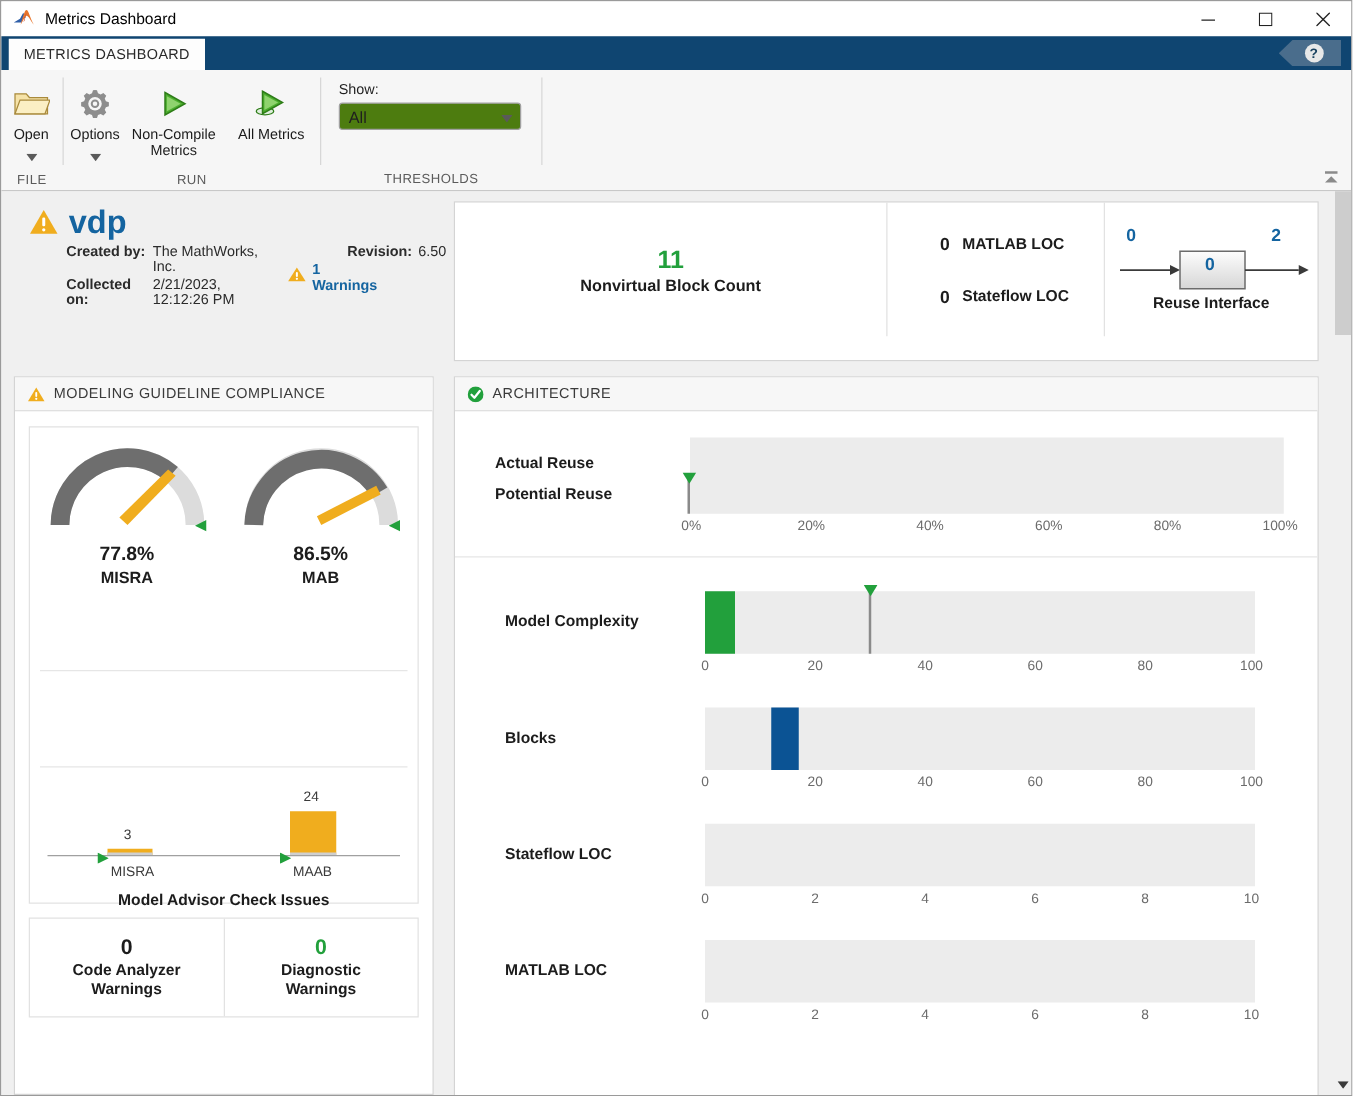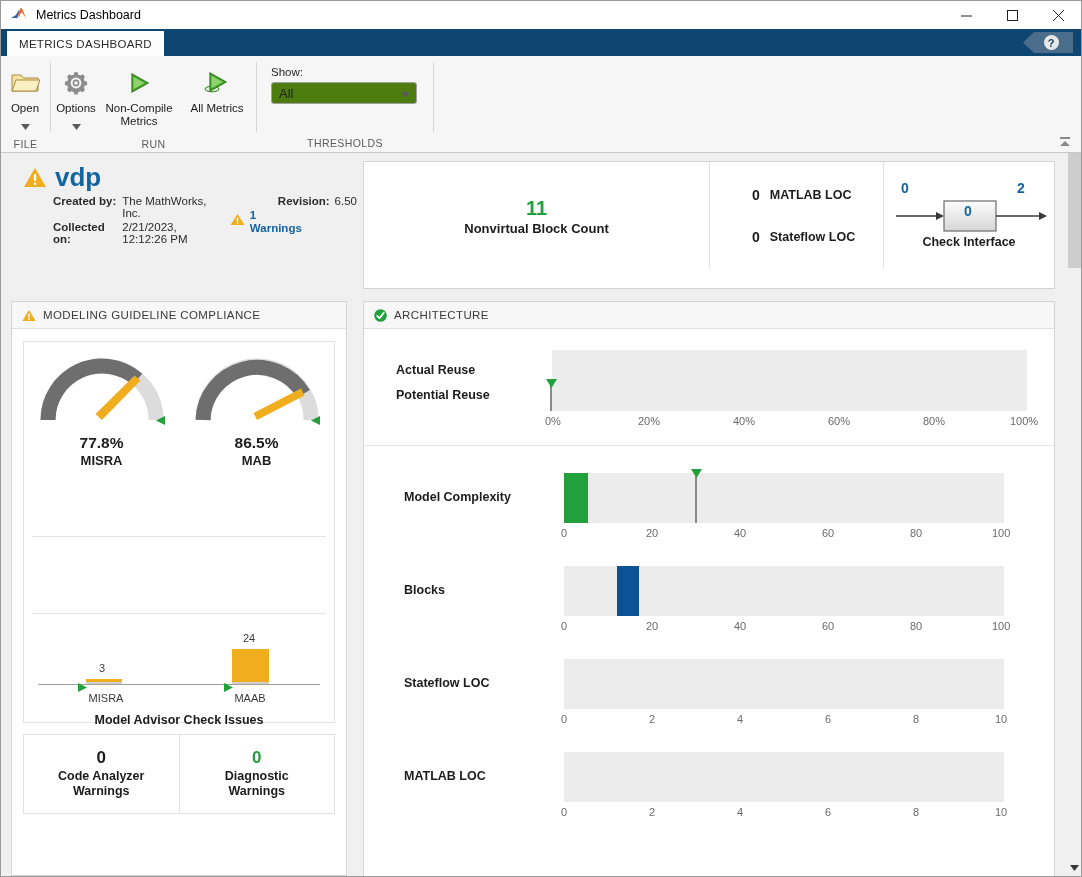--- a/index.html
+++ b/index.html
@@ -492,21 +492,21 @@
                   </defs>
                   <rect x="60" y="18" width="52" height="30" fill="url(#blkgrad)" stroke="#6b6b6b" stroke-width="1.2"></rect>
 
                   <line x1="112" y1="33" x2="155" y2="33" stroke="#3a3a3a" stroke-width="1.4"></line>
                   <path d="M155 29 L163 33 L155 37 Z" fill="#3a3a3a"></path>
                 </svg>
                 <div style="position:absolute; left:17px; top:-3px; font-size:14px; font-weight:bold; color:#1464a0;">0</div>
                 <div style="position:absolute; left:80px; top:20px; font-size:14px; font-weight:bold; color:#1464a0;">0</div>
                 <div style="position:absolute; left:133px; top:-3px; font-size:14px; font-weight:bold; color:#1464a0;">2</div>
               </div>
-              <div class="si-cap">Check Interface</div>
+              <div class="si-cap">Reuse Interface</div>
             </div>
           </div>
         </div>
       </div>
 
       <div class="panel" style="position:absolute; left:0; top:148px; width:692px; height:715px;">
         <div class="panel-hdr">
           <span class="hico">
             <svg width="13" height="13" viewBox="0 0 13 13">
               <circle cx="6.5" cy="6.5" r="6.3" fill="#22a03c"></circle>

